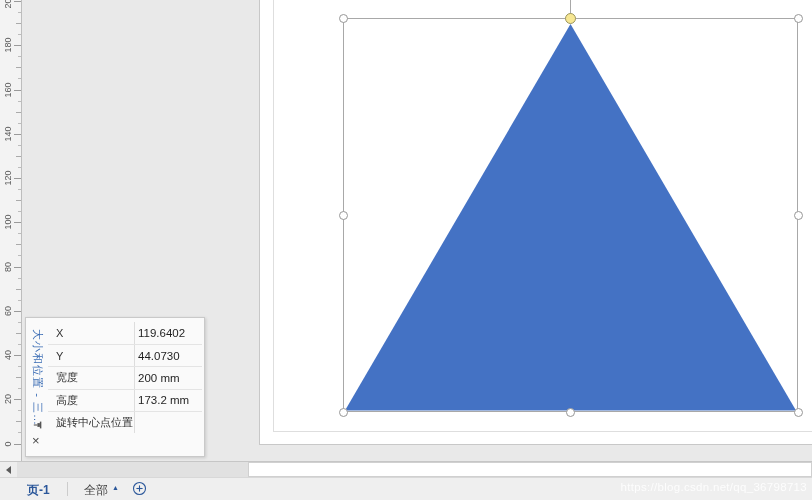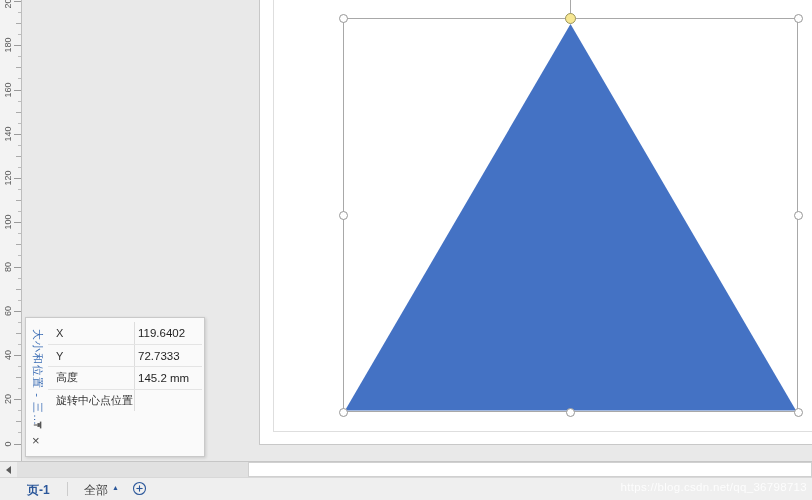--- a/index.html
+++ b/index.html
@@ -165,25 +165,29 @@
       </svg>
       <span class="panel-close">×</span>
     </div>
     <div class="panel-rows">
       <div class="prow">
         <span class="lbl">X</span>
         <span class="val">119.6402</span>
       </div>
       <div class="prow">
         <span class="lbl">Y</span>
-        <span class="val">72.7333</span>
+        <span class="val">44.0730</span>
+      </div>
+      <div class="prow">
+        <span class="lbl">宽度</span>
+        <span class="val">200 mm</span>
       </div>
       <div class="prow">
         <span class="lbl">高度</span>
-        <span class="val">145.2 mm</span>
+        <span class="val">173.2 mm</span>
       </div>
       <div class="prow">
         <span class="lbl">旋转中心点位置</span>
         <span class="val"></span>
       </div>
     </div>
   </div>
 
   <div class="hscroll">
     <div class="scroll-btn">

